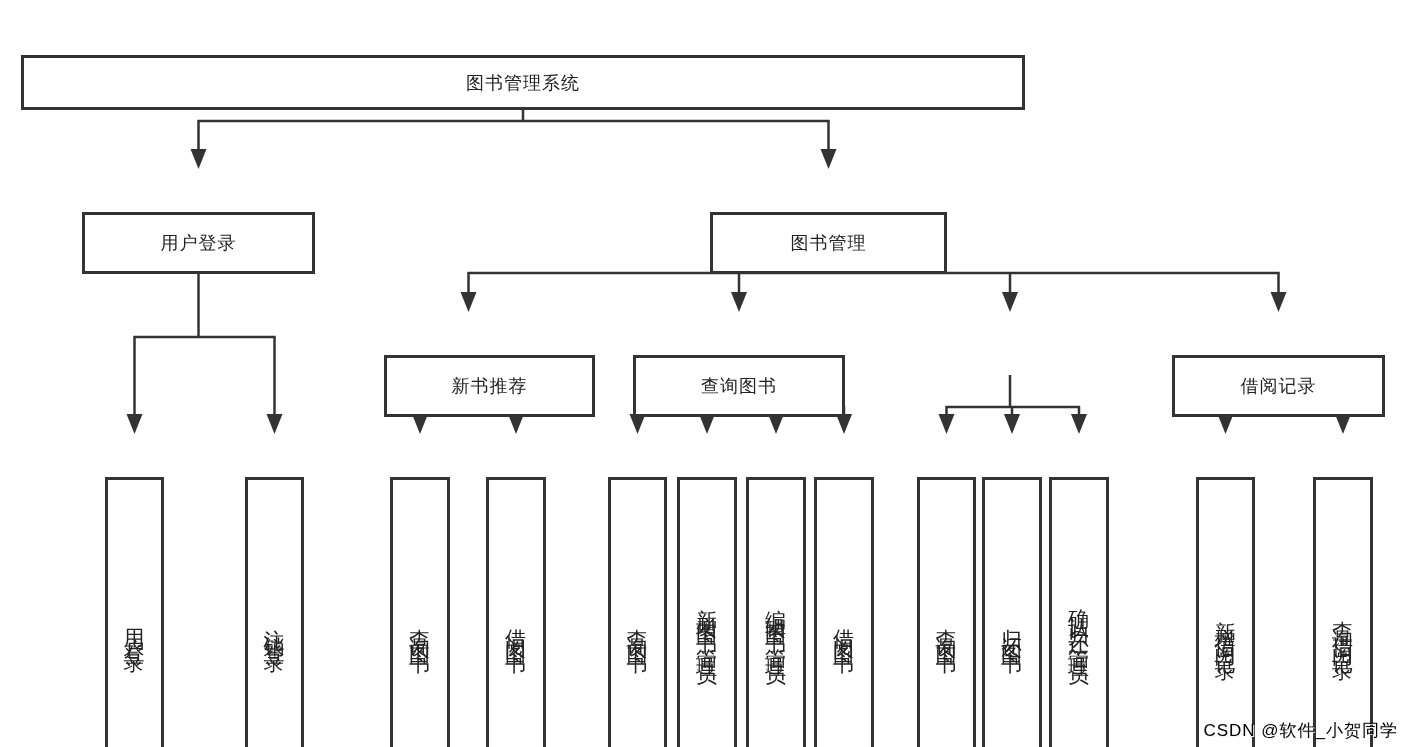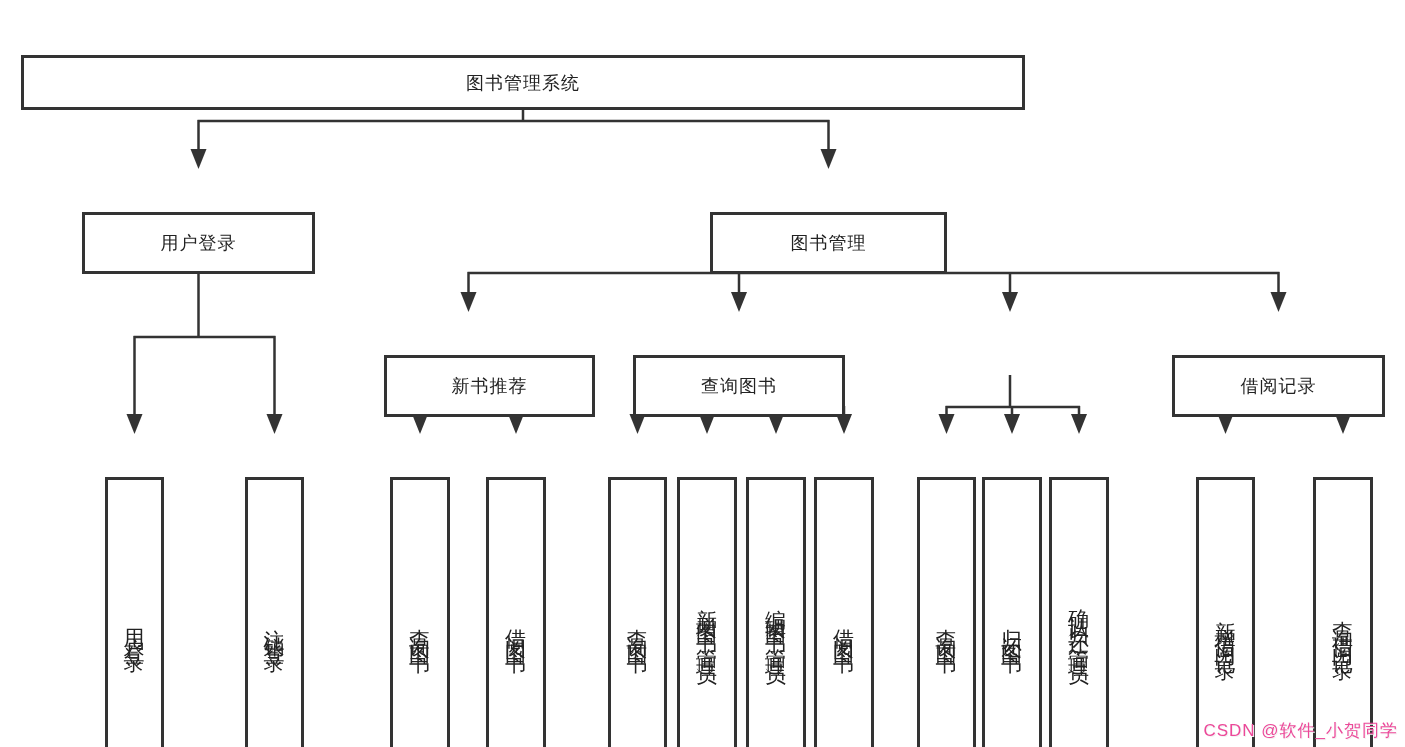--- a/index.html
+++ b/index.html
@@ -32,21 +32,21 @@
     letter-spacing: 8px;
     line-height: 1;
     white-space: nowrap;
     color: #222222;
   }
   #watermark {
     position: absolute;
     right: 7px;
     bottom: 5px;
     font-size: 17px;
-    color: #ec4899;
+    color: #000000;
     text-shadow: 1px 1px 0 #f2f2f2;
     letter-spacing: 1px;
   }
 </style>
 </head>
 <body>
 
 <div id="canvas">
 
   <svg id="connectors" width="1405" height="747" viewBox="0 0 1405 747">

